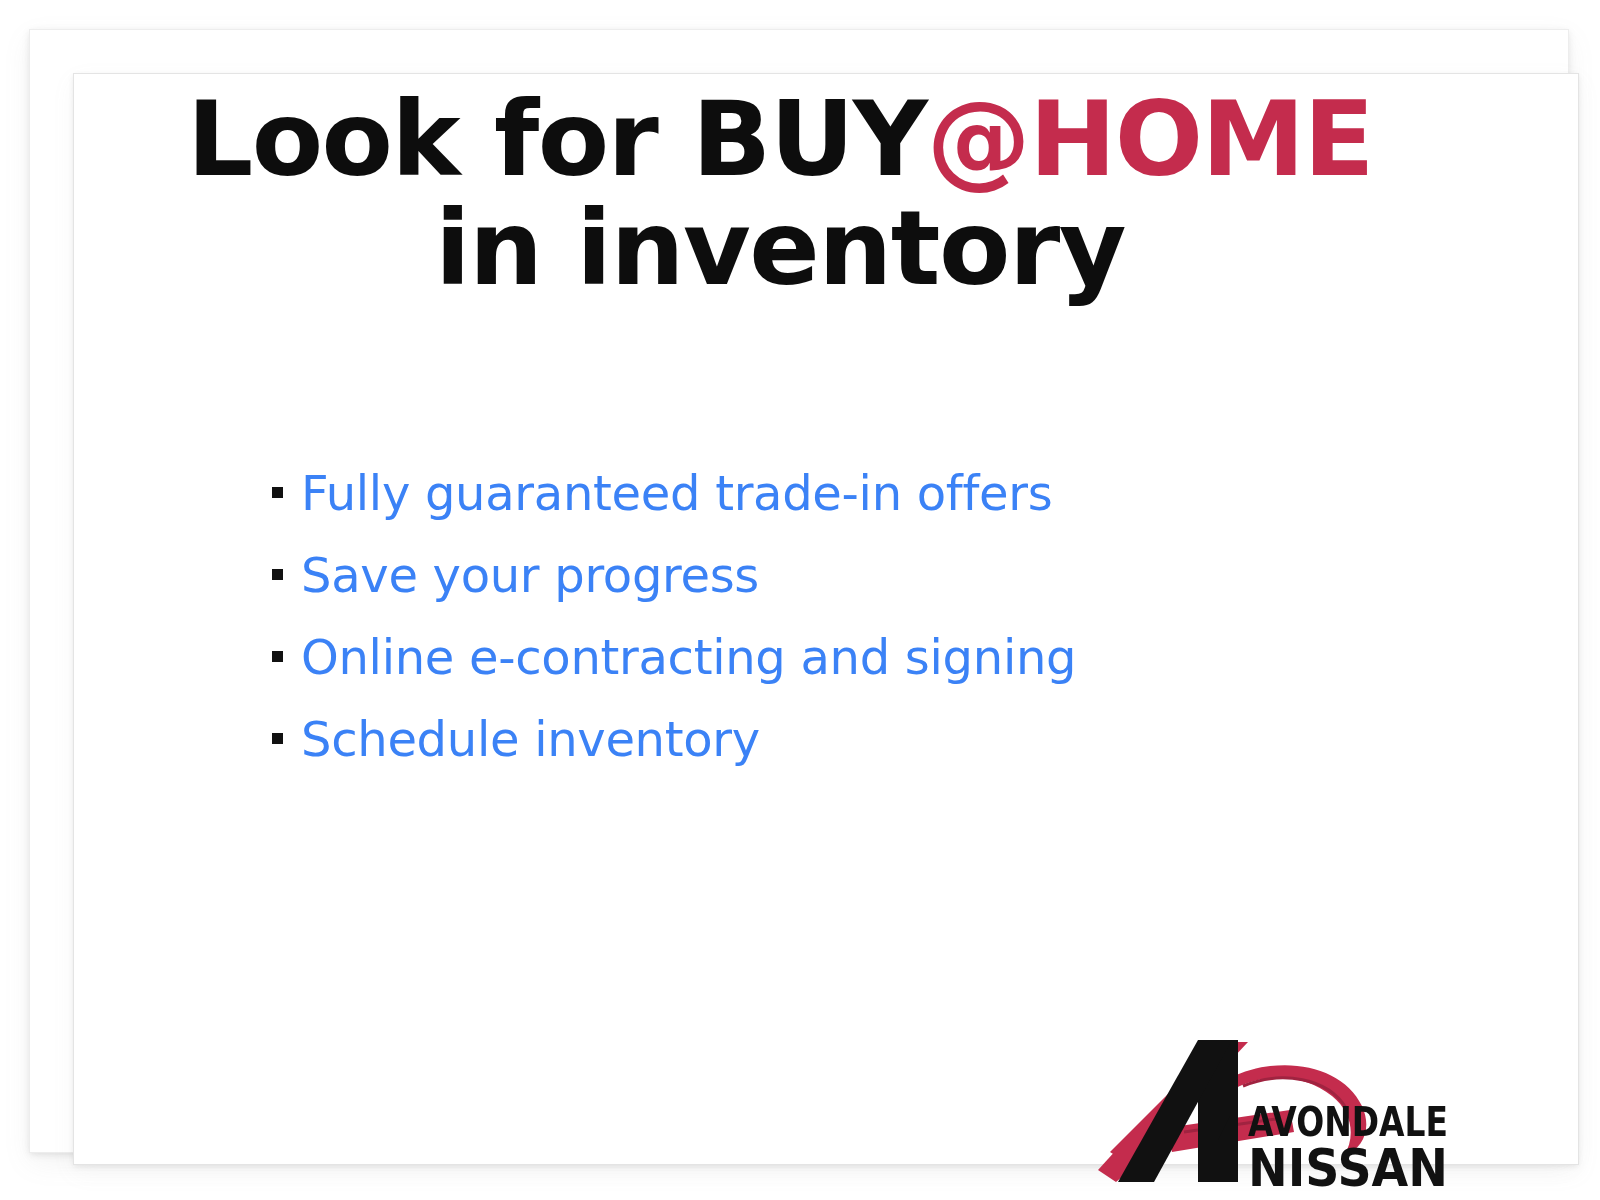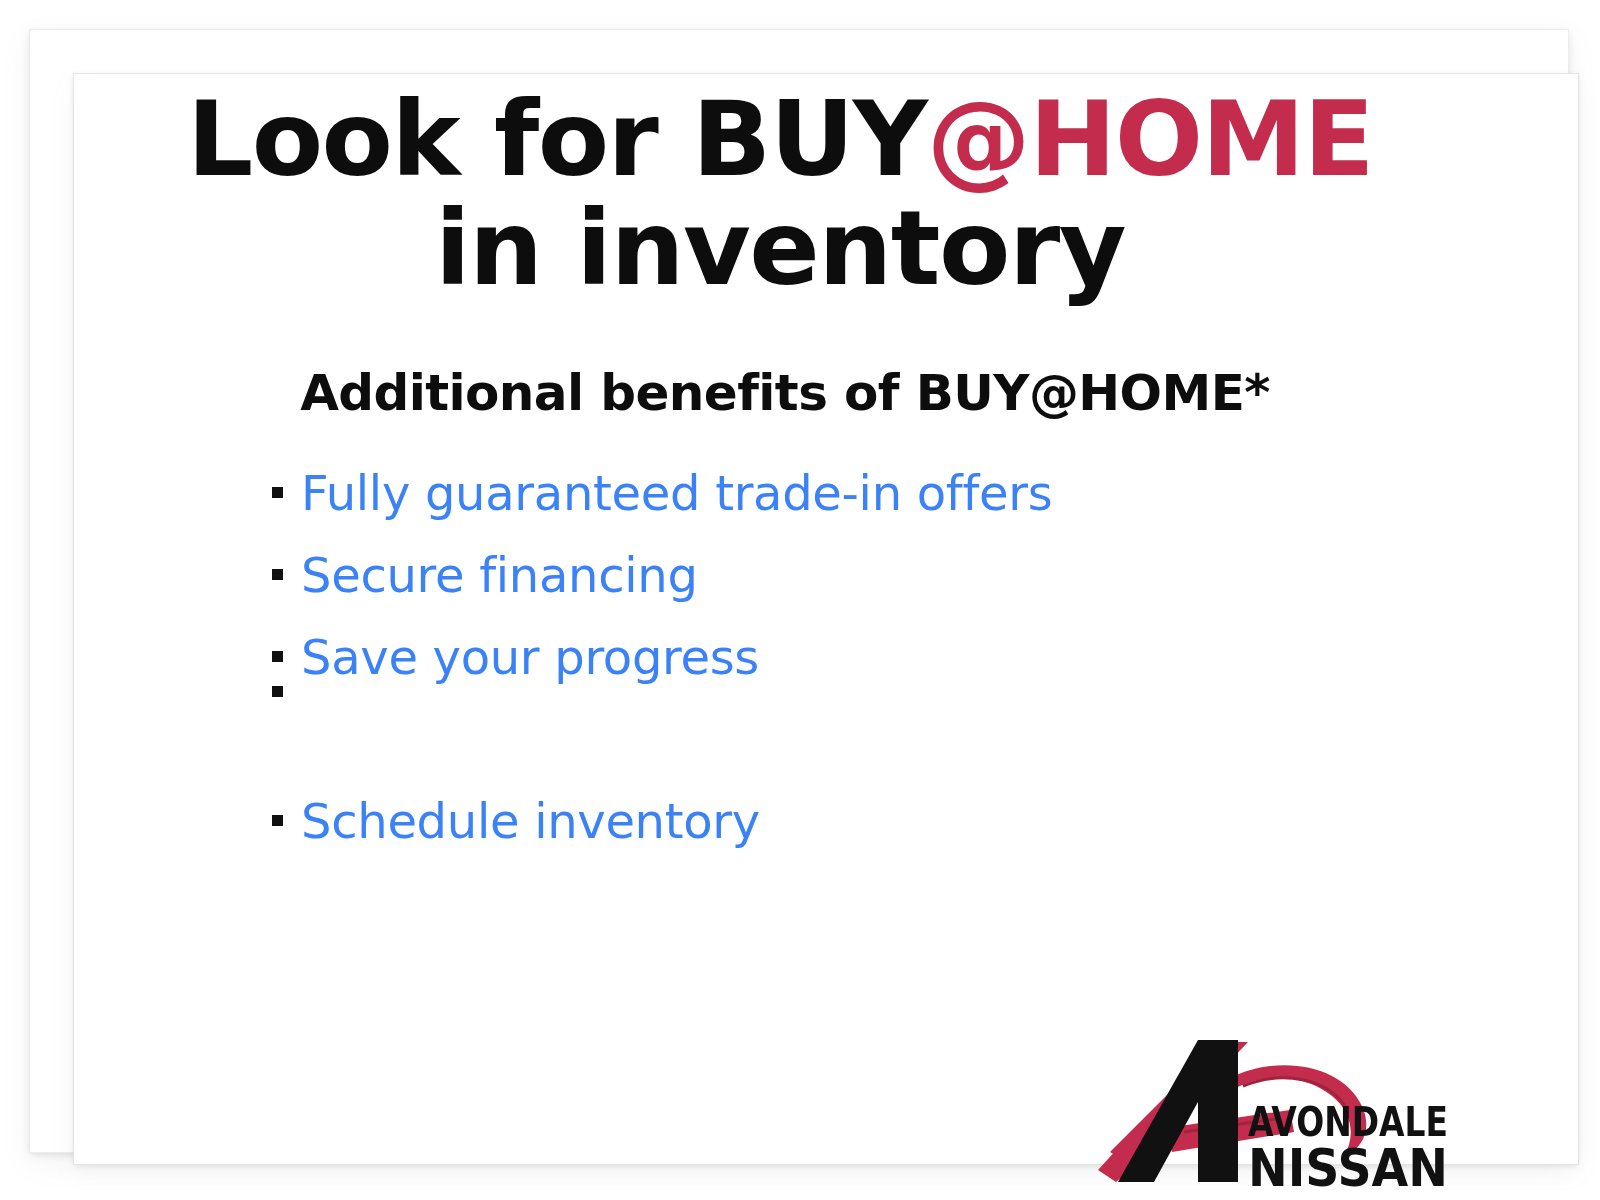--- a/index.html
+++ b/index.html
@@ -156,37 +156,33 @@
     <div class="slide-frame-inner"></div>
   </div>
 
   <div class="content">
 
     <div class="headline">
       <span class="hl-black">Look for </span><span class="hl-black">BUY</span><span class="hl-accent">@HOME</span>
     </div>
     <div class="headline-line2">in inventory</div>
 
-    <div class="subheading">Additional benefits of BUY@HOME*</div>
 
     <ul class="benefits">
       <li class="benefit-item">
         <span class="bullet-square"></span>
         <span>Fully guaranteed trade-in offers</span>
       </li>
       <li class="benefit-item">
         <span class="bullet-square"></span>
-        <span>Secure financing</span>
-      </li>
-      <li class="benefit-item">
-        <span class="bullet-square"></span>
         <span>Save your progress</span>
       </li>
       <li class="benefit-item">
         <span class="bullet-square"></span>
+        <span>Online e-contracting and signing</span>
       </li>
       <li class="benefit-item">
         <span class="bullet-square"></span>
         <span>Schedule inventory</span>
       </li>
     </ul>
 
     <div class="logo">
       <svg width="372" height="175" viewBox="0 0 372 175" xmlns="http://www.w3.org/2000/svg">
 

